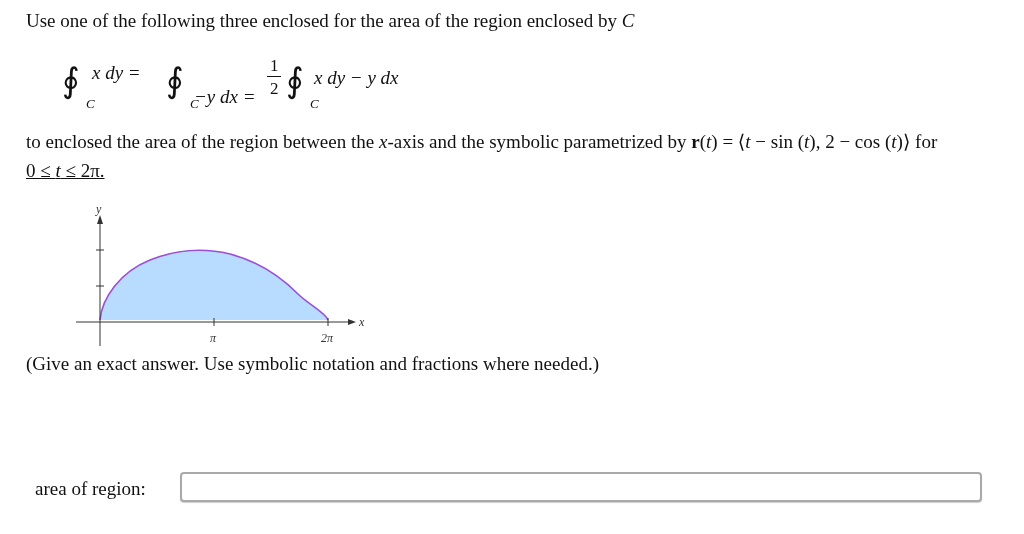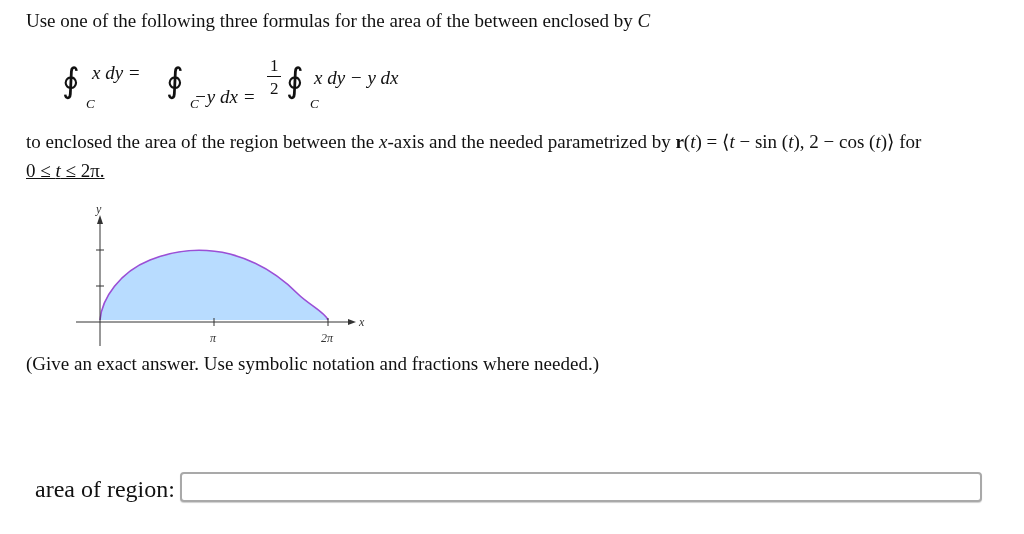--- a/index.html
+++ b/index.html
@@ -18,34 +18,34 @@
     position: absolute; left: 62px; top: 58px; height: 54px; width: 380px;
     font-size: 19px;
   }
   .fpart { position: absolute; white-space: nowrap; }
   .oint { position: absolute; font-size: 34px; line-height: 34px; }
   .sub { position: absolute; font-size: 13px; font-style: italic; }
   #task1 { top: 131px; }
   #task2 { top: 160px; text-decoration: underline; }
   #graph { position: absolute; left: 60px; top: 198px; }
   #note { top: 353px; }
-  #answer-label { position: absolute; left: 35px; top: 478px; font-size: 24px; line-height: 22px; }
+  #answer-label { position: absolute; left: 35px; top: 478px; font-size: 19px; line-height: 22px; }
   #answer-input {
     position: absolute; left: 180px; top: 472px; width: 802px; height: 30px;
     border: 2px solid #a9a9a9; border-radius: 4px; box-shadow: 0 1px 1px #cfcfcf;
     background: #ffffff; padding: 0 6px; box-sizing: border-box; outline: none;
     font-family: "Liberation Serif", serif; font-size: 18px;
   }
   svg text { font-family: "Liberation Serif", "DejaVu Serif", serif; }
 </style>
 </head>
 <body>
 
 <div class="line" id="intro">
-  <span>Use one of the following three formulas for the area of the between enclosed by </span><span class="it">C</span>
+  <span>Use one of the following three enclosed for the area of the region enclosed by </span><span class="it">C</span>
 </div>
 
 <div id="formula">
   <span class="oint" style="left:0px;top:6px;">∮</span>
   <span class="sub" style="left:24px;top:38px;">C</span>
   <span class="fpart it" style="left:30px;top:4px;">x dy =</span>
 
   <span class="oint" style="left:104px;top:6px;">∮</span>
   <span class="sub" style="left:128px;top:38px;">C</span>
   <span class="fpart it" style="left:132px;top:28px;">−y dx =</span>
@@ -53,21 +53,21 @@
   <span class="fpart" style="left:208px;top:-2px;font-size:17px;">1</span>
   <span class="fpart" style="left:205px;top:18px;width:14px;border-top:1px solid #111;"></span>
   <span class="fpart" style="left:208px;top:21px;font-size:17px;">2</span>
 
   <span class="oint" style="left:224px;top:6px;">∮</span>
   <span class="sub" style="left:248px;top:38px;">C</span>
   <span class="fpart it" style="left:252px;top:9px;">x dy − y dx</span>
 </div>
 
 <div class="line" id="task1">
-  <span>to enclosed the area of the region between the </span><span class="it">x</span><span>-axis and the needed parametrized by </span><span class="bold">r</span><span>(</span><span class="it">t</span><span>) = ⟨</span><span class="it">t</span><span> − sin (</span><span class="it">t</span><span>), 2 − cos (</span><span class="it">t</span><span>)⟩ for</span>
+  <span>to enclosed the area of the region between the </span><span class="it">x</span><span>-axis and the symbolic parametrized by </span><span class="bold">r</span><span>(</span><span class="it">t</span><span>) = ⟨</span><span class="it">t</span><span> − sin (</span><span class="it">t</span><span>), 2 − cos (</span><span class="it">t</span><span>)⟩ for</span>
 </div>
 <div class="line" id="task2">
   <span>0 ≤ </span><span class="it">t</span><span> ≤ 2π.</span>
 </div>
 
 <svg id="graph" width="320" height="160" viewBox="0 0 320 160">
   <path d="M40,122 C42,100 60,74 90,62 C120,50 145,50 170,56 C200,64 222,80 238,96 C248,106 266,115 268,122 Z" fill="#b8dcff" stroke="none"></path>
   <path d="M40,122 C42,100 60,74 90,62 C120,50 145,50 170,56 C200,64 222,80 238,96 C248,106 266,115 268,122" fill="none" stroke="#9b4fd6" stroke-width="1.6"></path>
   <line x1="16" y1="124" x2="290" y2="124" stroke="#333" stroke-width="1"></line>
   <polygon points="296,124 288,121 288,127" fill="#333"></polygon>

